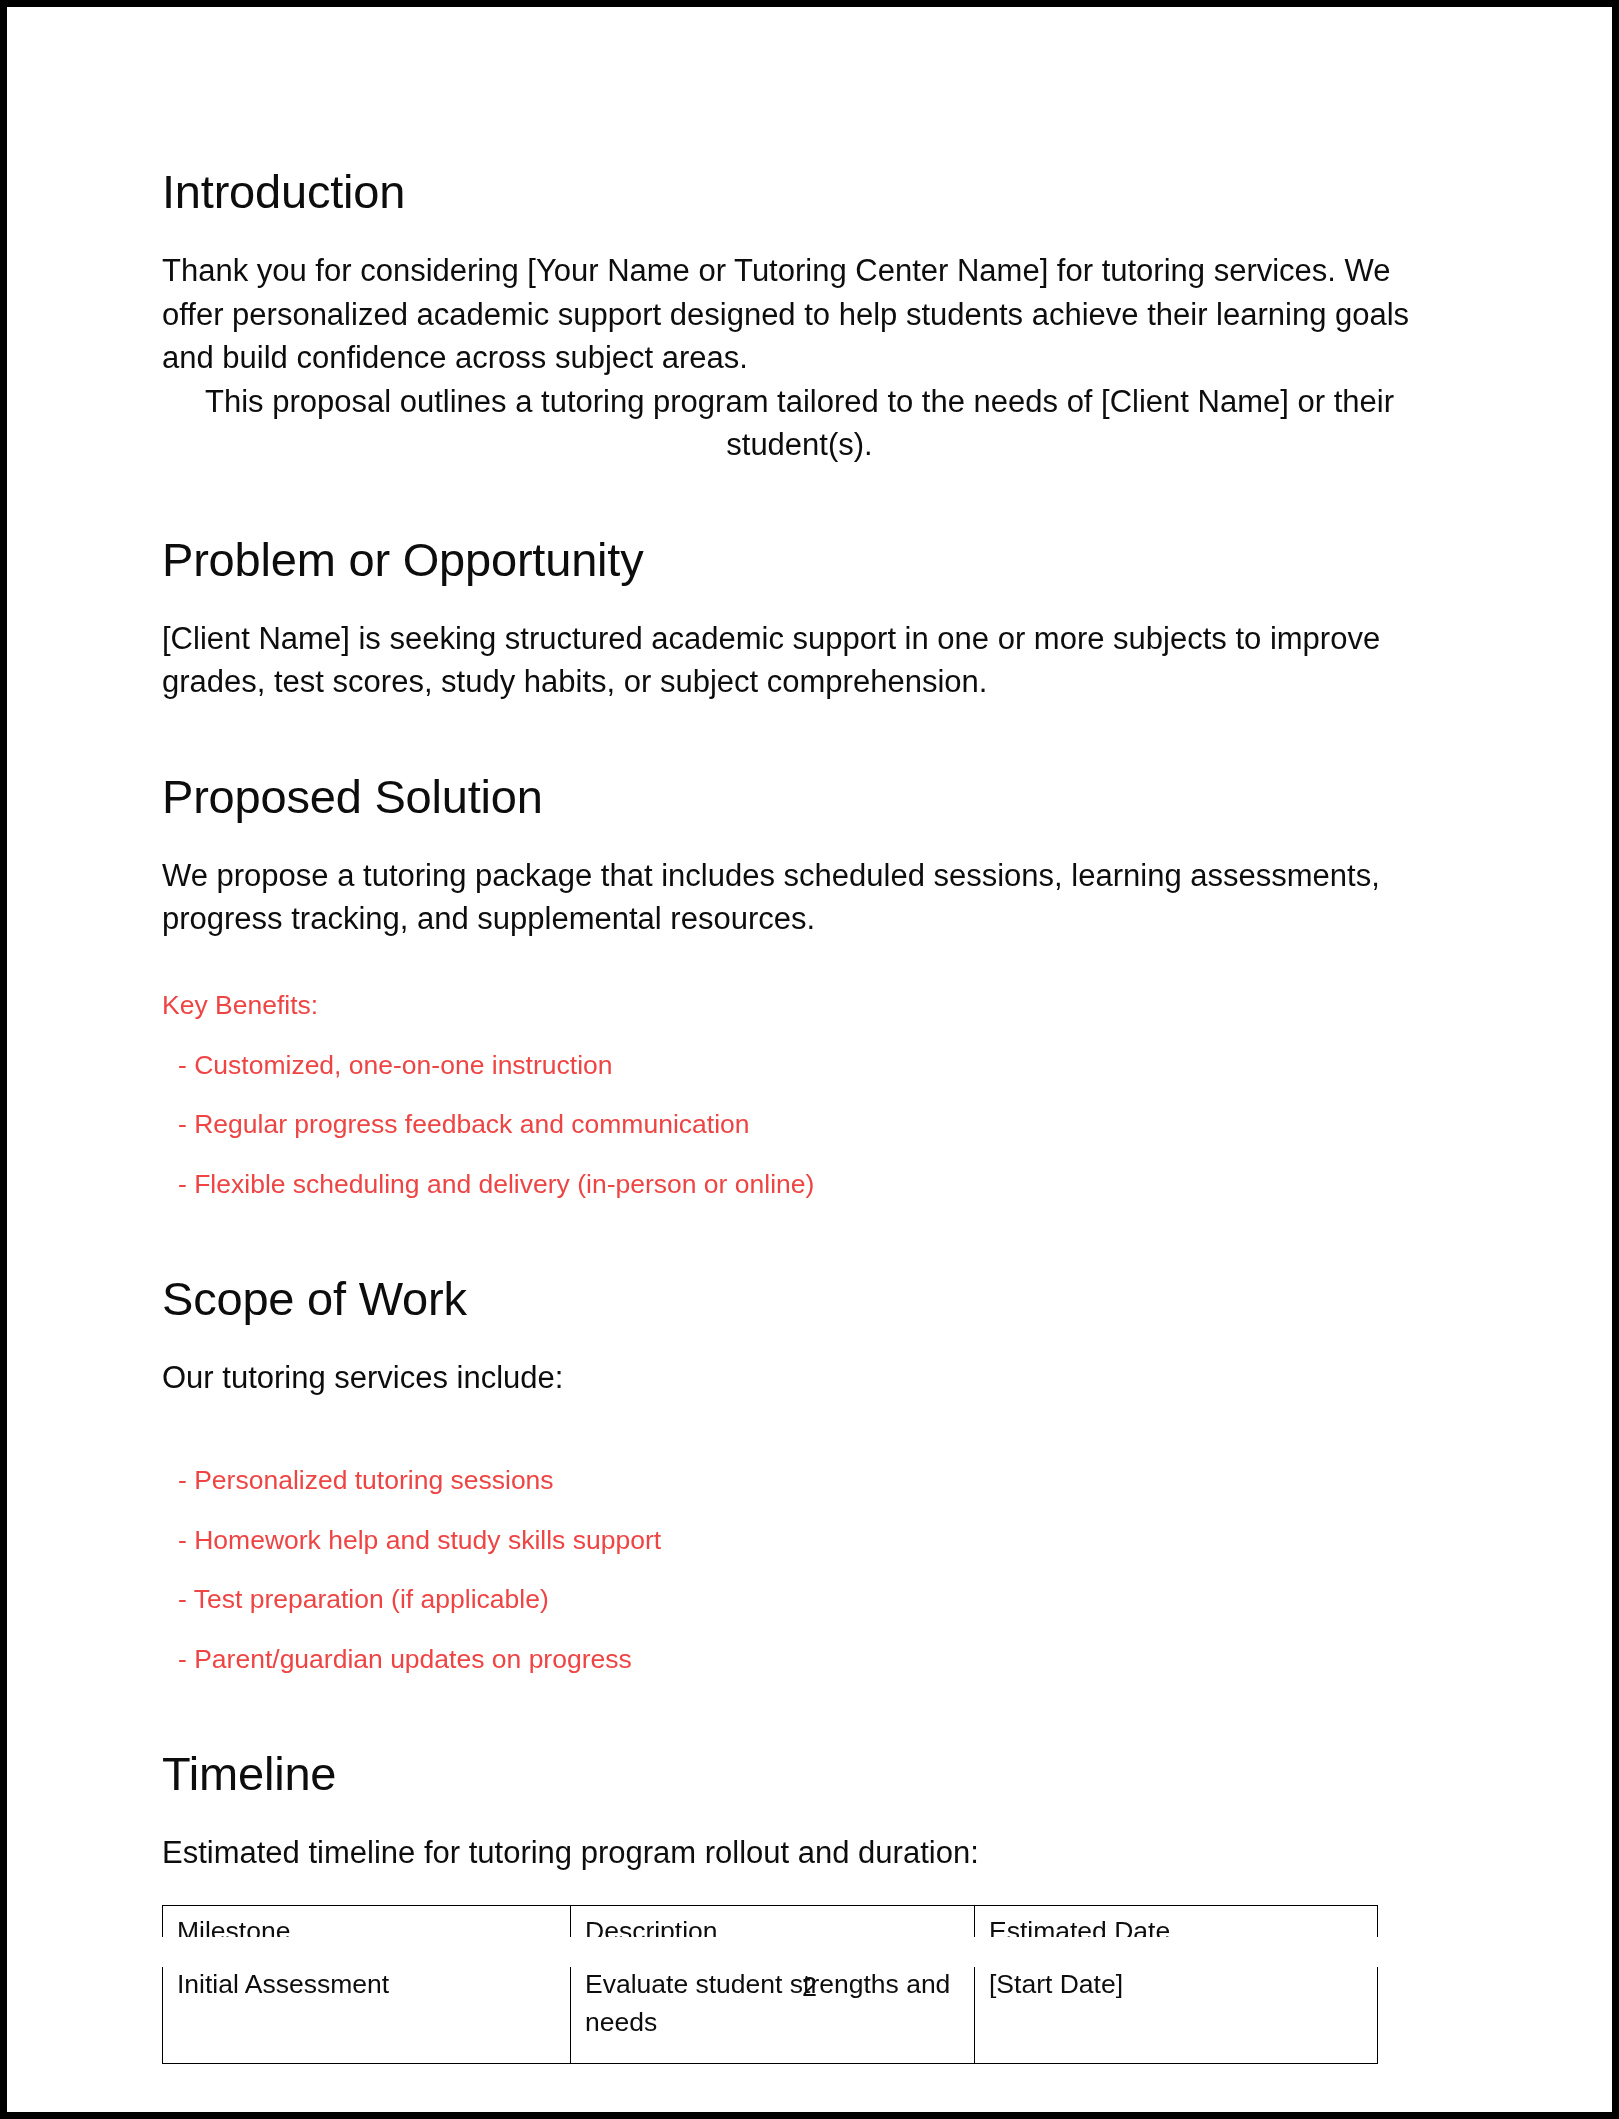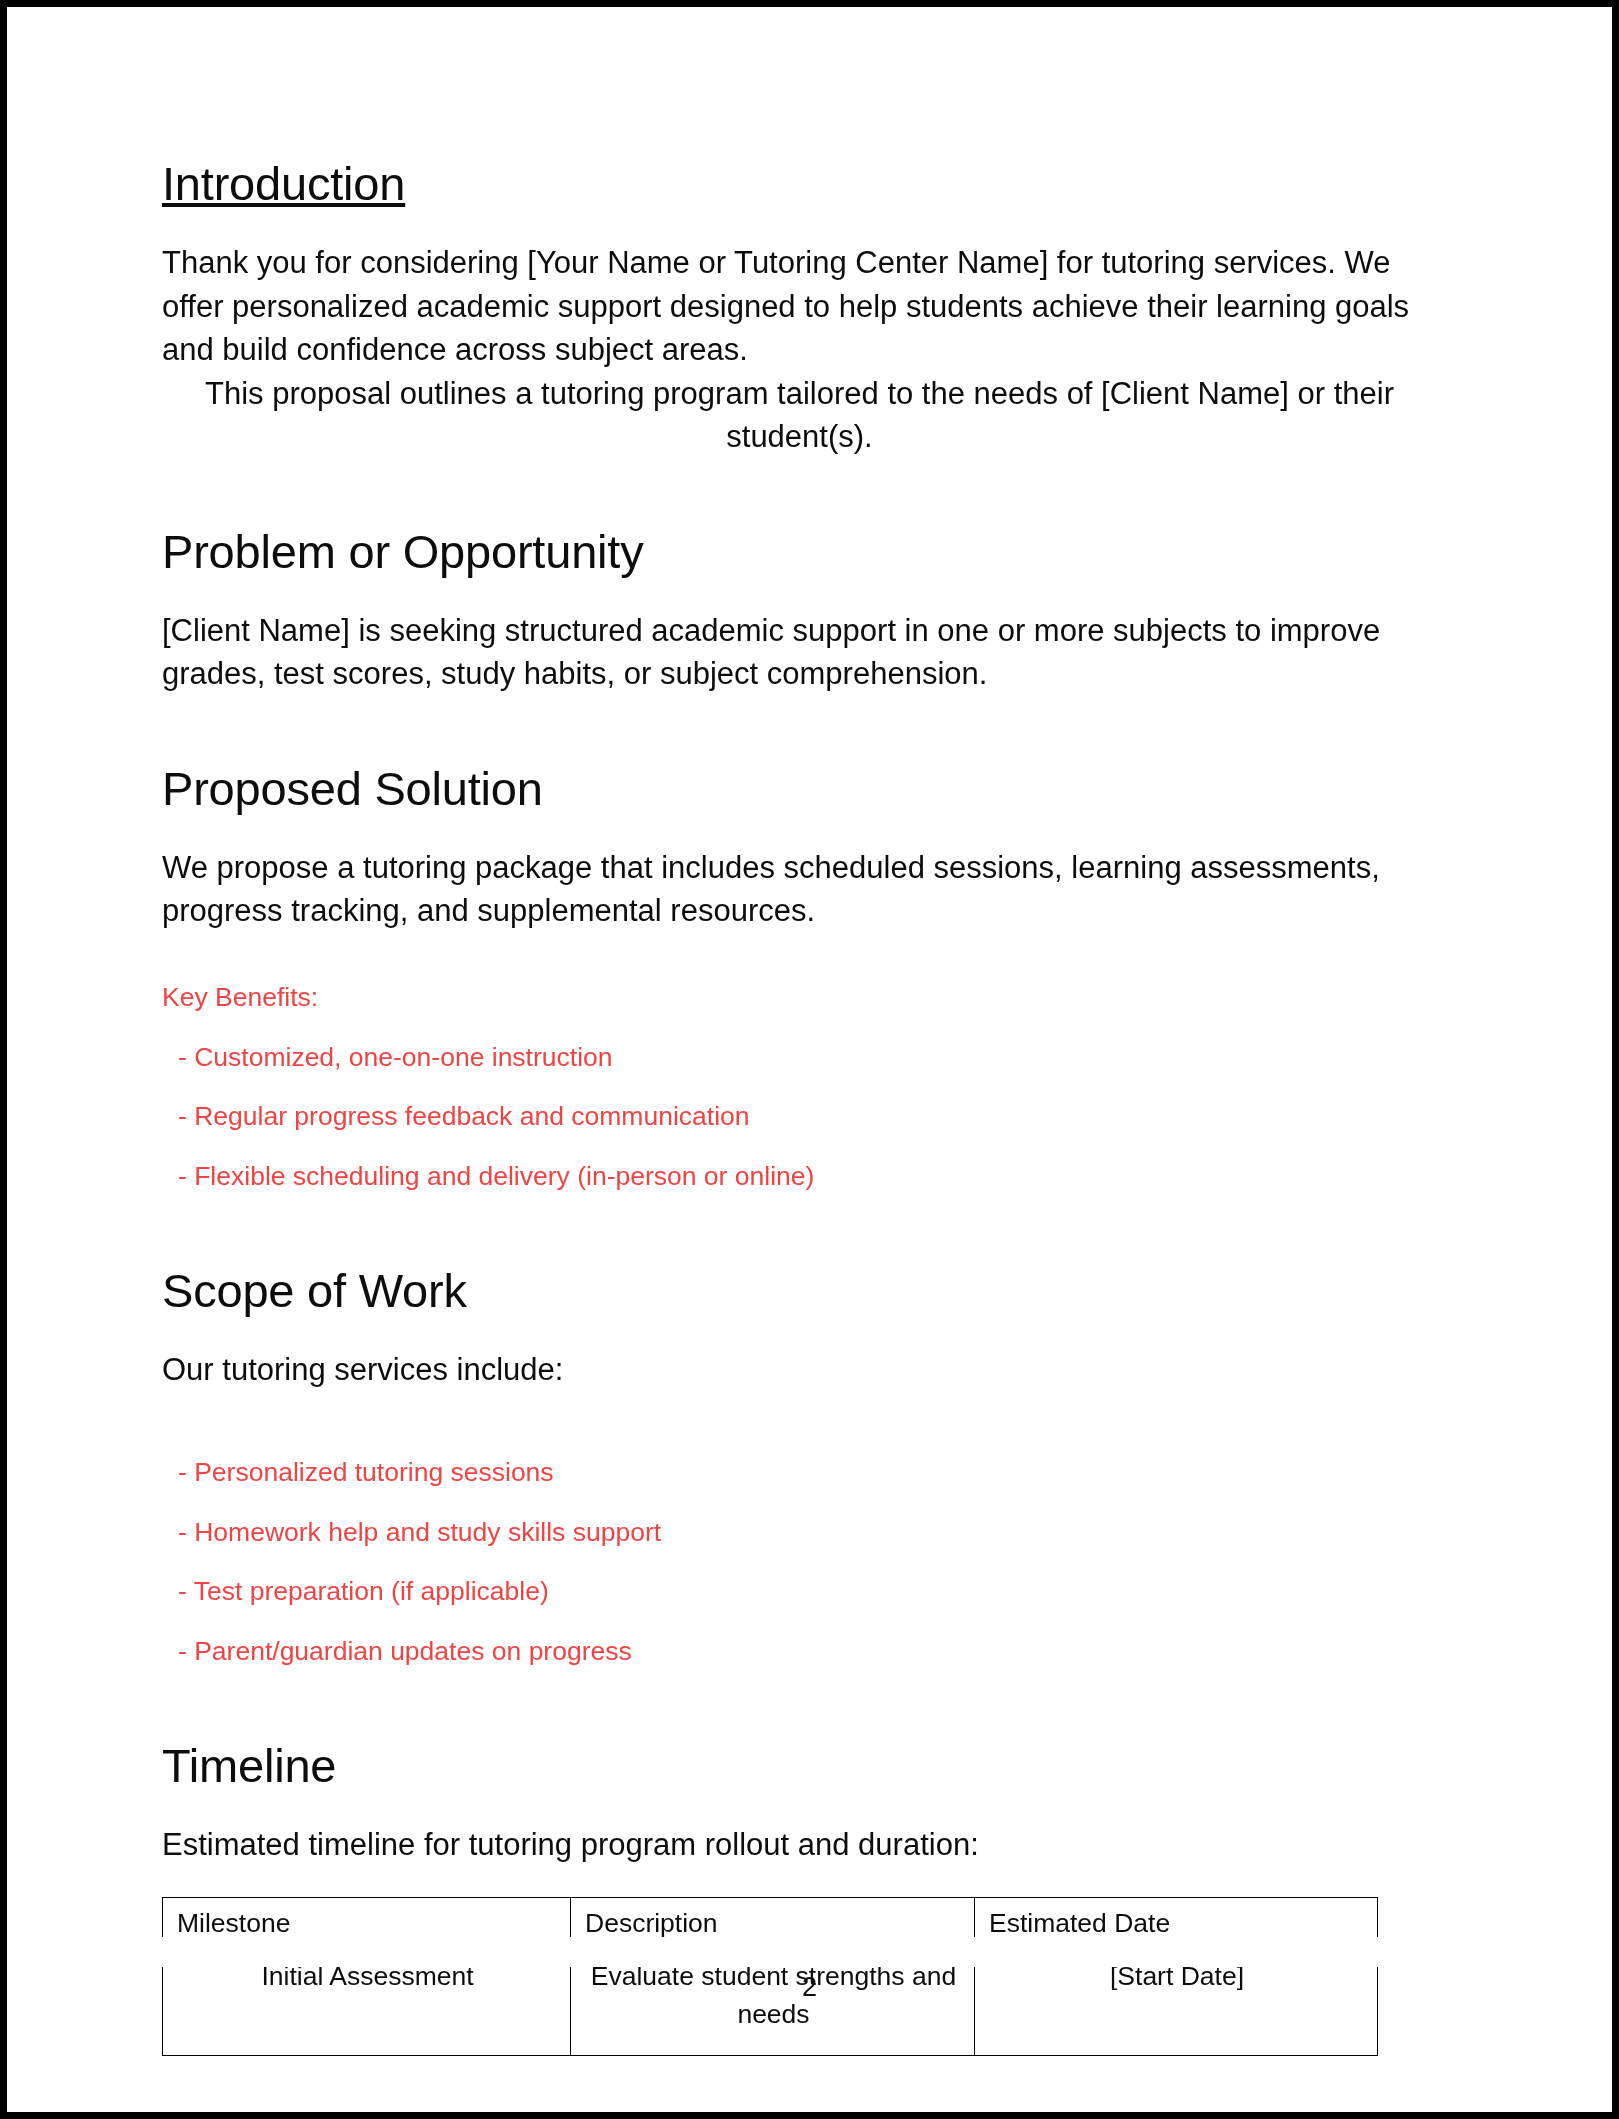--- a/index.html
+++ b/index.html
@@ -31,21 +31,21 @@
   }
   h1.section-title {
     font-family: "Liberation Sans", sans-serif;
     font-weight: 400;
     font-size: 47px;
     line-height: 1.15;
     letter-spacing: -0.2px;
     margin: 0 0 30px 0;
     color: #0d0d0d;
   }
-  h1.section-title.first { margin-top: 0; text-decoration: underline; }
+  h1.section-title.first { margin-top: 8px; }
   h1.spaced { margin-top: 66px; }
   p.body-text {
     font-size: 31px;
     line-height: 43.5px;
     margin: 0;
     color: #0d0d0d;
     max-width: 1275px;
   }
   p.body-text + p.body-text { margin-top: 0; text-align: center; }
   .gap-para { margin-top: 43px; }
@@ -68,21 +68,21 @@
     border: 1.6px solid #000000;
     font-size: 26.5px;
     line-height: 38px;
     padding: 6px 12px 8px 14px;
     vertical-align: top;
     color: #0d0d0d;
   }
   table.timeline-table col.c1 { width: 408px; }
   table.timeline-table col.c2 { width: 404px; }
   table.timeline-table col.c3 { width: 403px; }
-  table.timeline-table tr.row-tall td { height: 90px; text-align: center; }
+  table.timeline-table tr.row-tall td { height: 90px; }
   .page-number {
     position: absolute;
     left: 0;
     right: 0;
     top: 1965px;
     text-align: center;
     font-size: 27px;
     color: #0d0d0d;
   }
   .clip-bottom {

